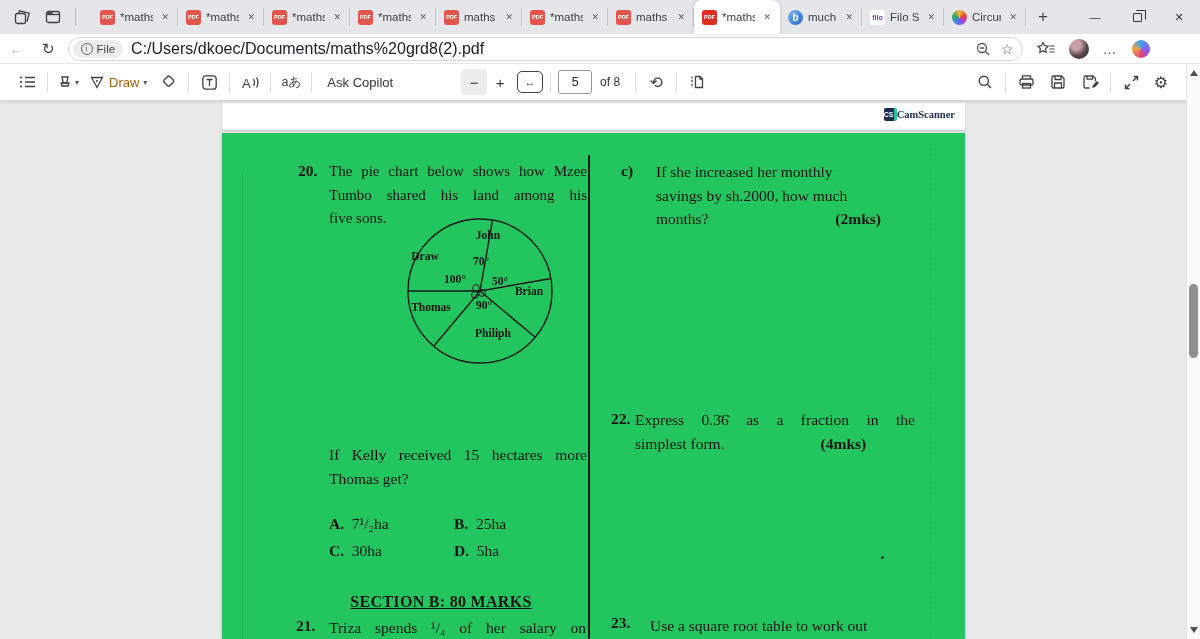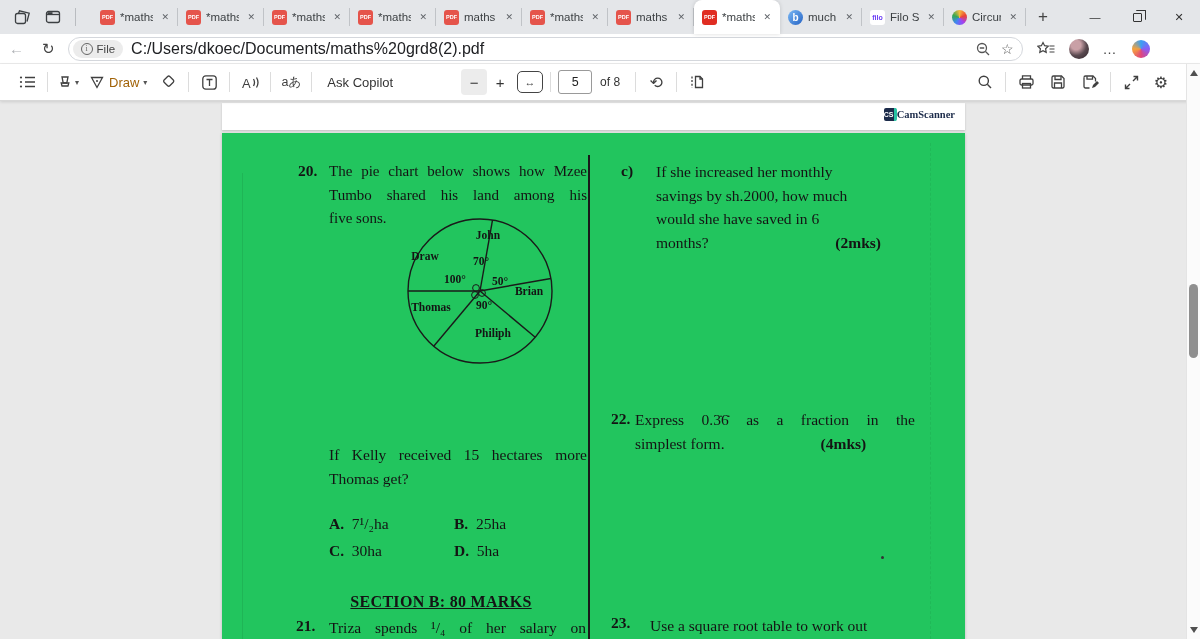--- a/index.html
+++ b/index.html
@@ -364,21 +364,20 @@
     </div>
 
     <div class="abs sechdr" style="left:90px; top:460px; width:258px;">SECTION B: 80 MARKS</div>
     <div class="abs qnum" style="left:74px; top:484px;">21.</div>
     <div class="abs doc15 jline" style="left:107px; top:483px; width:257px; font-size:15.5px;">Triza spends ¹/₄ of her salary on</div>
 
     <div class="abs qnum" style="left:399px; top:29px;">c)</div>
     <div class="abs doc15" style="left:434px; top:27px; width:225px; font-size:15.5px;">
       <div>If she increased her monthly</div>
       <div>savings by sh.2000, how much</div>
-      <div>would she have saved in 6</div>
       <div style="display:flex; justify-content:space-between;">
           <span>months?</span>
           <span class="marks">(2mks)</span>
         </div>
     </div>
 
     <div class="abs qnum" style="left:389px; top:277px;">22.</div>
     <div class="abs doc15" style="left:413px; top:275px; width:280px; font-size:15.5px;">
       <div class="jline">Express 0.3̇6̇ as a fraction in the</div>
       <div style="display:flex;">

